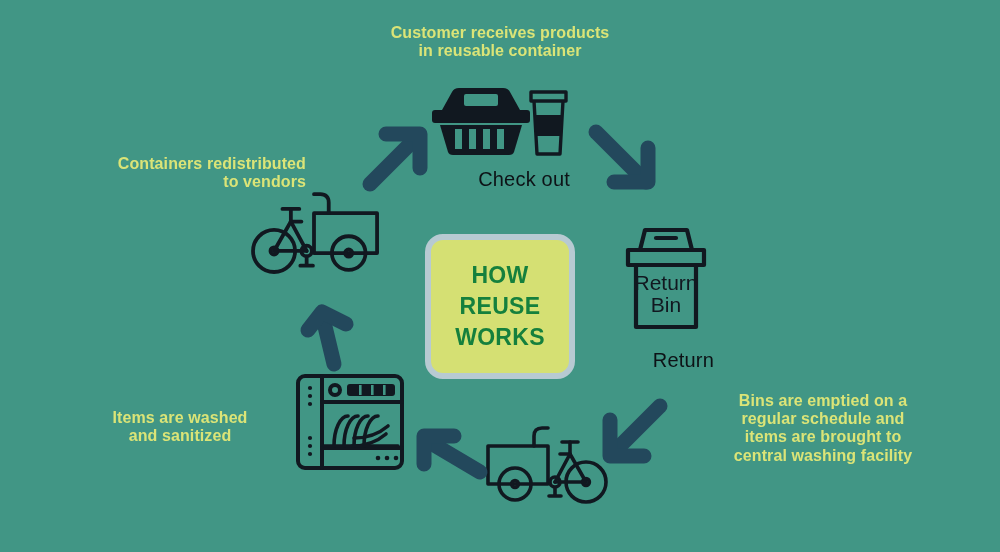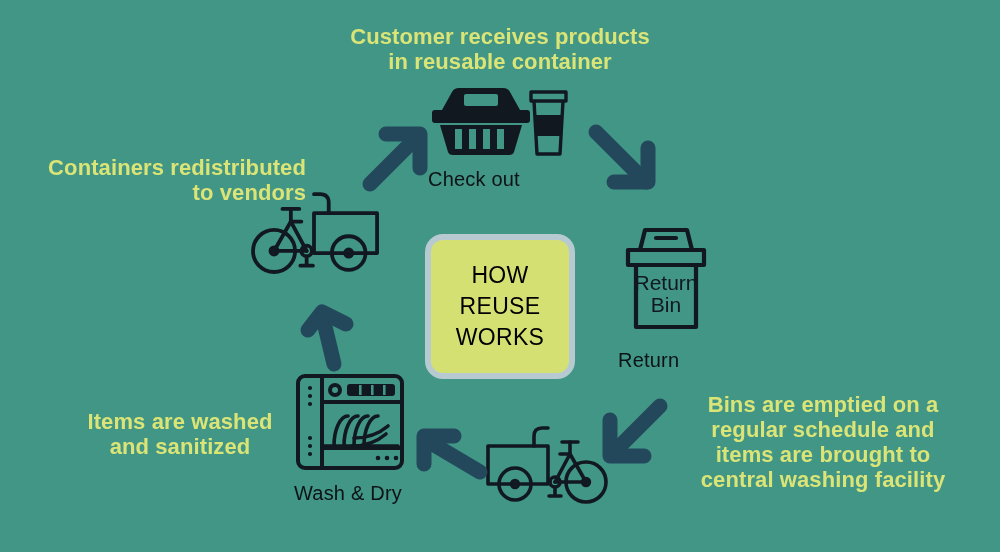--- a/index.html
+++ b/index.html
@@ -14,57 +14,57 @@
     width: 1000px;
     height: 552px;
     background: #419685;
     overflow: hidden;
   }
   .abs { position: absolute; }
 
   
   .caption {
     color: #dbe477;
-    font-size: 22px;
+    font-size: 16px;
     font-weight: 700;
     line-height: 1.14;
     letter-spacing: 0.1px;
     white-space: pre-line;
   }
   .caption.center { text-align: center; }
   .caption.right  { text-align: right; }
 
   
   .step-label {
     color: #0d1216;
     font-size: 20px;
     font-weight: 400;
     letter-spacing: 0.2px;
-    text-align: left;
+    text-align: right;
     white-space: nowrap;
   }
 
   
   #center-card {
     left: 425px;
     top: 234px;
     width: 150px;
     height: 145px;
     background: #d5e073;
     border: 6px solid #b7cad2;
     border-radius: 18px;
     box-sizing: border-box;
     display: flex;
     align-items: center;
     justify-content: center;
   }
   #center-card .title {
-    color: #000000;
+    color: #15803d;
     font-size: 23px;
-    font-weight: 400;
+    font-weight: 700;
     line-height: 1.34;
     text-align: center;
     letter-spacing: 0.3px;
     white-space: pre-line;
   }
 
   .icon-wrap { position: absolute; }
   svg { display: block; overflow: visible; }
 </style>
 </head>
@@ -199,21 +199,20 @@
         <path d="M50 74 A14 30 0 0 1 64 44"></path>
         <path d="M60 74 A14 30 0 0 1 74 44"></path>
         <path d="M70 74 A14 30 0 0 1 84 44"></path>
 
         <path d="M58 74 Q78 74 92 62"></path>
         <path d="M60 66 Q80 66 94 54"></path>
 
         <path d="M30 74 L104 74"></path>
       </g>
     </svg>
-    <div class="step-label" style="width:112px; margin-top:10px;">Wash &amp; Dry</div>
   </div>
 
   <div class="icon-wrap" style="left:244px; top:190px;">
     <svg width="140" height="82" viewBox="0 0 132 78" style="transform: scaleX(-1);">
       <g fill="none" stroke="#111820" stroke-width="3.6" stroke-linecap="round" stroke-linejoin="round">
         <path d="M6 22 L6 60 L66 60 L66 22 Z"></path>
         <path d="M52 22 L52 12 Q52 4 60 4 L66 4"></path>
         <circle cx="33" cy="60" r="16"></circle>
         <circle cx="33" cy="60" r="3.4"></circle>
         <circle cx="104" cy="58" r="20"></circle>

